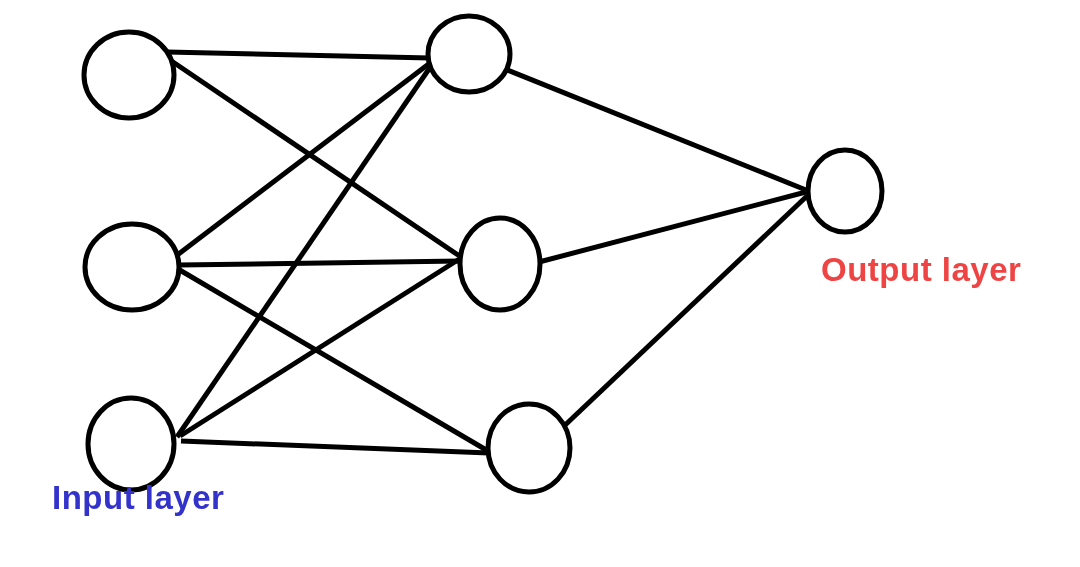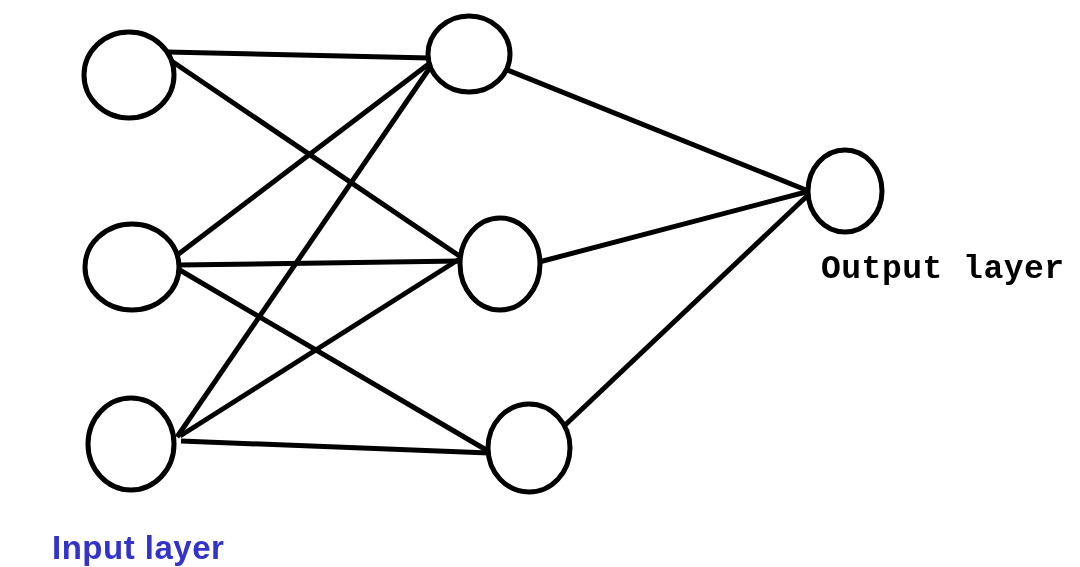--- a/index.html
+++ b/index.html
@@ -25,21 +25,21 @@
   .layer-label {
     position: absolute;
     font-family: "Liberation Sans", sans-serif;
     font-weight: 700;
     font-size: 33px;
     line-height: 1.1;
     letter-spacing: 0.5px;
     white-space: nowrap;
     color: #3333cc;
   }
-  .label-input  { left: 52px;  top: 530px; }
+  .label-input  { left: 52px;  top: 480px; }
   .label-hidden { left: 472px; top: 499px; }
   .label-output { left: 821px; top: 252px; }
 </style>
 </head>
 <body>
 
 <div class="stage" style="background: rgb(255, 255, 255);">
   <svg class="diagram-svg" viewBox="0 0 1080 567">
       <line x1="167" y1="52" x2="430" y2="58" stroke="#000000" stroke-width="5"></line>
       <line x1="170" y1="60" x2="461" y2="257" stroke="#000000" stroke-width="5"></line>
@@ -54,14 +54,14 @@
       <line x1="562" y1="428" x2="807" y2="196" stroke="#000000" stroke-width="5"></line>
       <ellipse cx="129" cy="75" rx="45" ry="43" fill="#ffffff" stroke="#000000" stroke-width="5"></ellipse>
       <ellipse cx="132" cy="267" rx="47" ry="43" fill="#ffffff" stroke="#000000" stroke-width="5"></ellipse>
       <ellipse cx="131" cy="444" rx="43" ry="46" fill="#ffffff" stroke="#000000" stroke-width="5"></ellipse>
       <ellipse cx="469" cy="54" rx="41" ry="38" fill="#ffffff" stroke="#000000" stroke-width="5"></ellipse>
       <ellipse cx="500" cy="264" rx="40" ry="46" fill="#ffffff" stroke="#000000" stroke-width="5"></ellipse>
       <ellipse cx="529" cy="448" rx="41" ry="44" fill="#ffffff" stroke="#000000" stroke-width="5"></ellipse>
       <ellipse cx="845" cy="191" rx="37" ry="41" fill="#ffffff" stroke="#000000" stroke-width="5"></ellipse>
     </svg>
   <div class="layer-label label-input" style="color: rgb(51, 51, 204);">Input layer</div>
-  <div class="layer-label label-output" style="color: #000000; font-family: Liberation Mono, monospace;">Output layer</div>
+  <div class="layer-label label-output" style="color: #ef4444;">Output layer</div>
 </div>
 
 </body></html>

